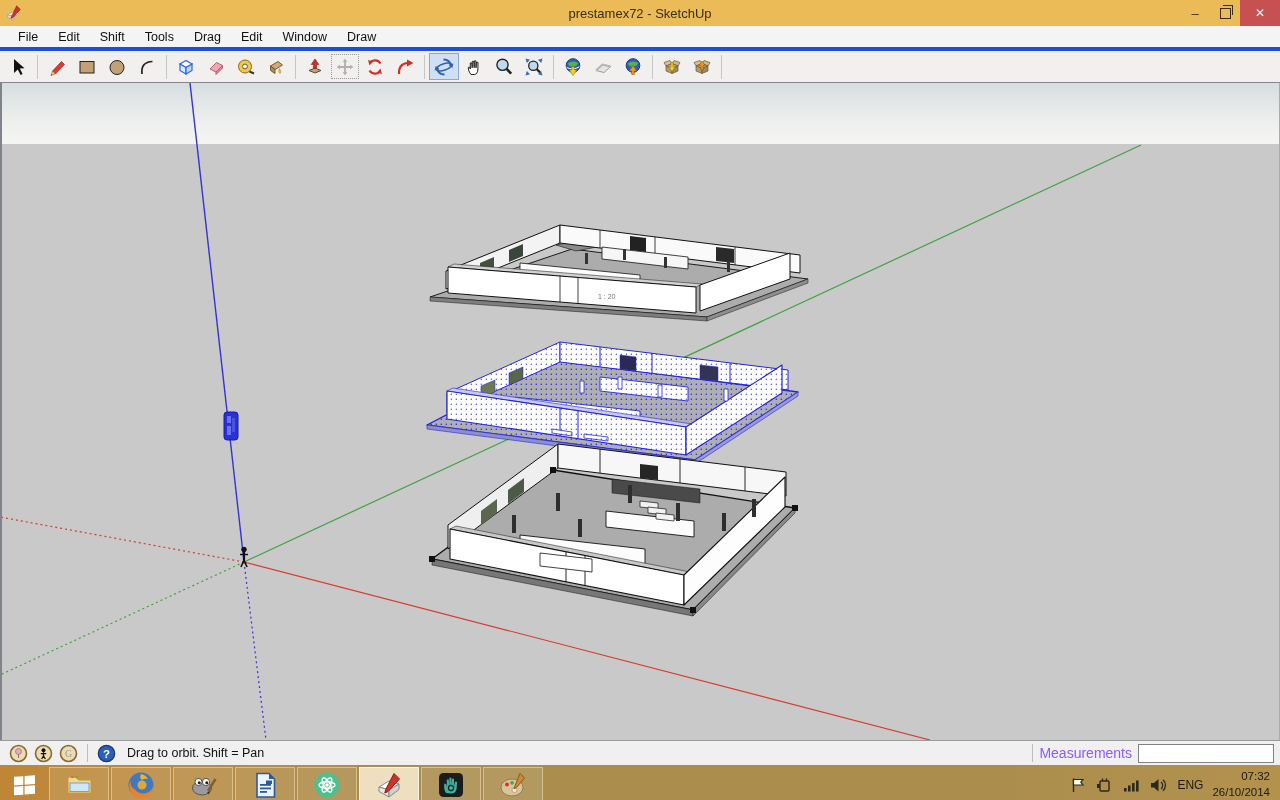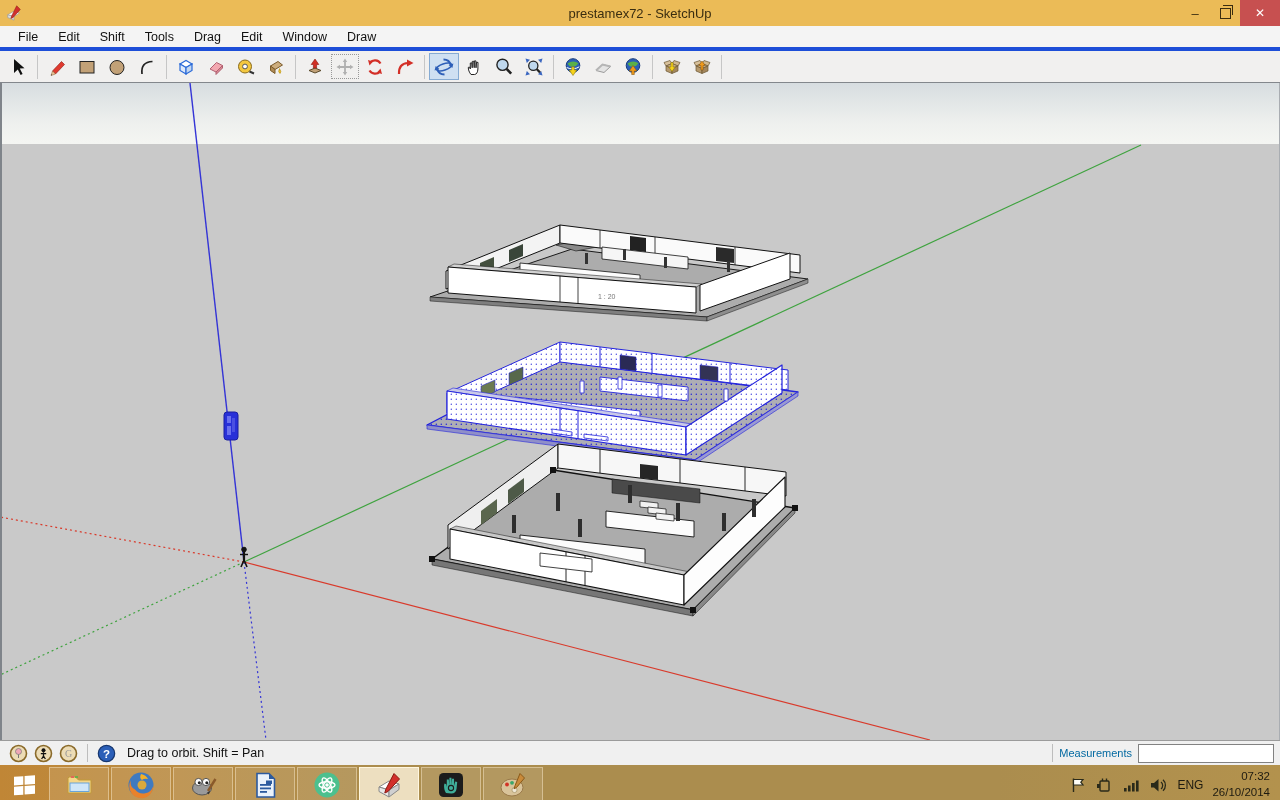--- a/index.html
+++ b/index.html
@@ -29,21 +29,21 @@
   .vp-border-l{position:absolute;left:0;top:0;bottom:0;width:2px;background:#7f848a;}
   .vp-border-r{position:absolute;right:0;top:0;bottom:0;width:1px;background:#a9adb2;}
   .viewport svg{position:absolute;left:0;top:0;}
   
   .statusbar{height:25px;box-sizing:border-box;background:#f0f0f0;border-top:1px solid #9b9b9b;
     display:flex;align-items:center;padding:0 6px;}
   .sb-circle{width:19px;height:19px;margin:0 3px;}
   .sb-sep{width:1px;height:18px;background:#bdbdbd;margin:0 6px;}
   .sb-hint{font-size:12.5px;color:#111;margin-left:8px;}
   .sb-right{margin-left:auto;display:flex;align-items:center;}
-  .meas-label{font-size:11px;color:#0369a1;margin-right:6px;}
+  .meas-label{font-size:14px;color:#8b5cf6;margin-right:6px;}
   .meas-input{width:128px;height:17px;border:1px solid #828282;background:#fff;font-size:12px;padding:0 3px;}
   
   .taskbar{height:40px;display:flex;align-items:stretch;
     background:linear-gradient(90deg,#c08636 0%,#b98c43 14%,#ab8d4e 30%,#ab8d4e 78%,#b3924d 100%);}
   .start-btn{width:48px;display:flex;align-items:center;justify-content:center;}
   .task-item{width:60px;margin:2px 1px;display:flex;align-items:center;justify-content:center;
     border:1px solid rgba(255,240,210,.45);background:rgba(255,255,255,.10);box-sizing:border-box;}
   .task-item.active{background:rgba(255,246,224,.78);border-color:#fff7e0;}
   .tray{margin-left:auto;display:flex;align-items:center;gap:9px;padding-right:10px;color:#1d1a10;}
   .tray svg{display:block;}

